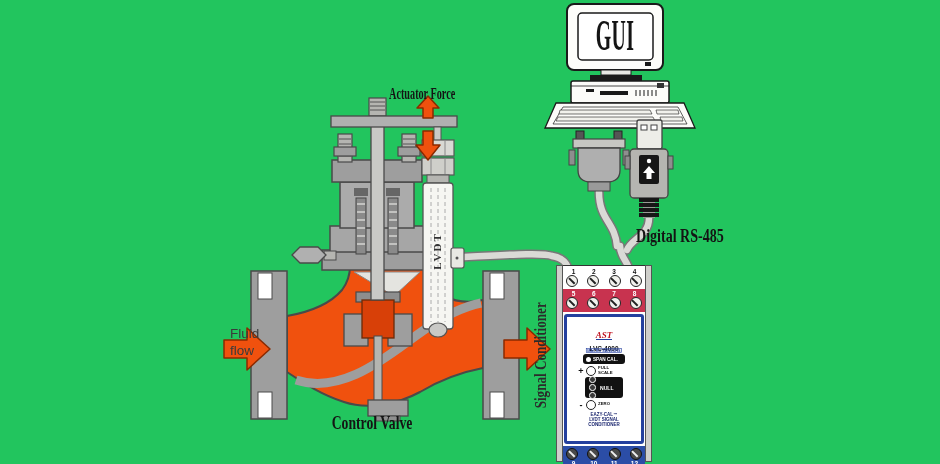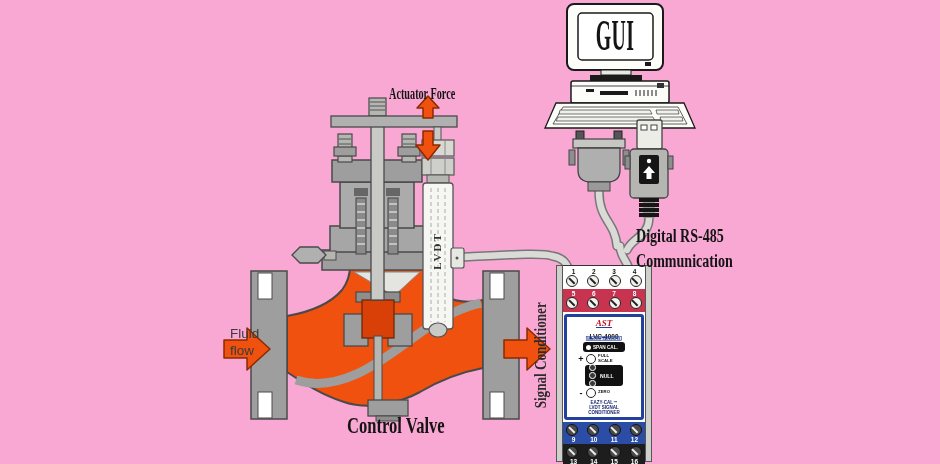--- a/index.html
+++ b/index.html
@@ -1,29 +1,29 @@
 <!DOCTYPE html>
 <html><head>
 <meta charset="utf-8">
 <style>
   html,body{margin:0;padding:0;background:#fff;}
-  #canvas{position:relative;width:940px;height:464px;background:#f9a8d4;overflow:hidden;
+  #canvas{position:relative;width:940px;height:464px;background:#22c55e;overflow:hidden;
           font-family:"Liberation Sans",sans-serif;}
   #art{position:absolute;left:0;top:0;z-index:1;}
   .lbl{position:absolute;z-index:3;color:#141414;}
 
   
   .slab{font-family:"Liberation Serif",serif;font-weight:700;white-space:nowrap;display:inline-block;}
   .cx60{transform:scaleX(0.60);transform-origin:center;}
   .cx72{transform:scaleX(0.72);transform-origin:center;}
   .cx78l{transform:scaleX(0.78);transform-origin:left;}
   .gui-wrap{left:577px;top:12px;width:77px;height:47px;display:flex;align-items:center;justify-content:center;}
   .gui-txt{font-size:44px;transform:scaleX(0.45);letter-spacing:1px;line-height:1;}
   .actuator{left:367px;top:84px;width:80px;text-align:left;font-size:17px;}
-  .controlvalve{left:328px;top:412px;width:120px;text-align:center;font-size:23px;}
+  .controlvalve{left:312px;top:412px;width:120px;text-align:center;font-size:19px;}
   .comm{left:636px;top:224px;font-size:18px;line-height:25px;}
   .sigcond{left:476px;top:346px;width:130px;height:18px;text-align:center;
            transform:rotate(-90deg);font-size:16px;color:#2b2b2b;}
   .sigcond .slab{transform:scaleX(0.82);transform-origin:center;}
   .lvdt-lbl{left:408px;top:244px;width:60px;height:14px;text-align:center;transform:rotate(-90deg);
             font-family:"Liberation Serif",serif;font-weight:700;font-size:11px;letter-spacing:2px;color:#333;}
   .fluid{left:194px;top:325px;font-size:13.5px;color:#3b3b3b;line-height:17px;margin-left:36px;}
 
   
   .module{position:absolute;left:556px;top:265px;width:96px;height:197px;z-index:2;display:flex;}
@@ -38,21 +38,21 @@
   .tnums span{width:13px;text-align:center;}
   .tnums.dark{color:#111;}
   .tnums.light{color:#fff;}
   .screwrow{display:flex;justify-content:space-between;padding:0 1px;}
   .screw{width:12px;height:12px;border-radius:50%;background:#F2F2EE;border:1.5px solid #222;
          box-sizing:border-box;position:relative;}
   .screw::after{content:"";position:absolute;left:0.5px;top:4px;width:8px;height:1.5px;background:#222;transform:rotate(45deg);}
   .screw.dark{background:#4a4a4a;border-color:#111;}
   .screw.dark::after{background:#eee;}
   .panel{flex:1;margin:2px 1px;border:3px solid #24409E;border-radius:3px;background:#fff;
-         display:flex;flex-direction:column;align-items:center;padding:2px 1px;gap:1px;overflow:visible;}
+         display:flex;flex-direction:column;align-items:center;padding:14px 1px;gap:1px;overflow:visible;}
   .brand{display:flex;flex-direction:column;align-items:center;height:13px;}
   .ast{font:italic 700 9px "Liberation Serif",serif;color:#C1121F;line-height:8px;border-bottom:1.5px solid #24409E;}
   .brand-sub-wrap{display:block;height:6px;}
   .brand-sub{display:inline-block;font:700 6px "Liberation Sans",sans-serif;color:#24409E;
              border:1px solid #24409E;padding:0 1px;transform:scale(0.62);transform-origin:center top;white-space:nowrap;}
   .model{font:700 6.5px "Liberation Sans",sans-serif;color:#111;height:8px;}
   .spancal{background:#111;border-radius:3px;height:10px;width:42px;display:flex;align-items:center;gap:2px;padding:0 3px;box-sizing:border-box;}
   .scdot{width:5px;height:5px;border-radius:50%;background:#fff;flex:0 0 auto;}
   .sctxt{display:inline-block;font:700 6px "Liberation Sans",sans-serif;color:#fff;transform:scale(0.78);transform-origin:left center;white-space:nowrap;}
   .ctl-row{display:flex;align-items:center;gap:2px;width:52px;height:11px;}
@@ -273,21 +273,20 @@
   </div>
 
   <div class="lbl sigcond">
     <span class="slab">Signal Conditioner</span>
   </div>
 
   <div class="lbl lvdt-lbl">LVDT</div>
 
   <div class="lbl comm">
     <div><span class="slab cx78l">Digital RS-485</span></div>
-    <div><span class="slab cx78l">Communication</span></div>
   </div>
 
   <div class="module">
     <div class="rail"></div>
     <div class="mod-body">
       <div class="strip strip-white">
         <div class="tnums dark">
           <span>1</span>
           <span>2</span>
           <span>3</span>

